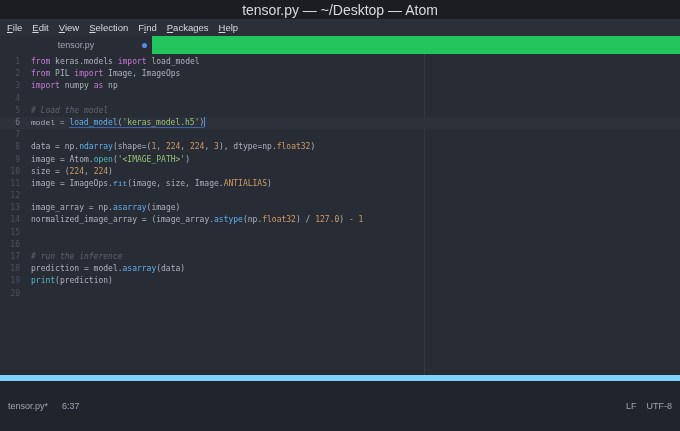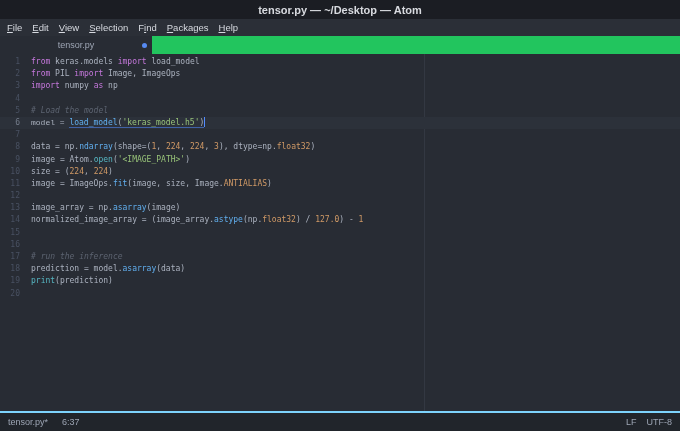--- a/index.html
+++ b/index.html
@@ -1,41 +1,41 @@
 <!DOCTYPE html>
 <html><head>
 <meta charset="utf-8">
 <style>
   html,body{margin:0;padding:0}
   body{width:680px;height:431px;overflow:hidden;background:#282c34}
   .window{display:flex;flex-direction:column;width:680px;height:431px;font-family:"Liberation Sans",sans-serif}
 
   .titlebar{height:19px;flex:none;background:#1b1d23;display:flex;align-items:center;justify-content:center}
-  .window-title{font-size:11px;font-weight:bold;color:#d8dadf}
+  .window-title{font-size:14px;font-weight:normal;color:#d8dadf}
 
   .menubar{height:17px;flex:none;background:#2b2f37;display:flex;align-items:center;padding-left:2px}
   .menu-item{font-size:9.5px;color:#d7dae0;padding:0 5px;cursor:default;white-space:nowrap}
   .menu-item .mn{text-decoration:underline}
 
   .tabbar{height:18px;flex:none;background:#22c55e;display:flex}
   .tab{width:152px;background:#282c34;position:relative;display:flex;align-items:center;justify-content:center}
   .tab-label{font-size:9px;color:#9da5b4}
   .tab-dot{position:absolute;right:5px;top:6.5px;width:5px;height:5px;border-radius:50%;background:#568af2}
 
   .editor{flex:1;position:relative;overflow:hidden;font-family:"DejaVu Sans Mono",monospace;padding-top:2px}
   .wrap-guide{position:absolute;left:424px;top:0;bottom:0;width:1px;background:#333842}
   .row{display:flex;height:12.2px;line-height:12.2px;position:relative}
   .row.current{background:#2c313a}
   .num{flex:none;width:20px;text-align:right;font-size:8px;color:#495162}
   .row.current .num{color:#747c8b}
   .txt{margin-left:11px;white-space:pre;font-size:8px;color:#abb2bf}
   .uline{box-shadow:0 1px 0 rgba(82,139,255,0.55)}
   .cursor{display:inline-block;width:1px;height:10px;margin-bottom:-2px;background:#528bff}
 
-  .statusbar{height:18px;flex:none;background:#21252b;border-top:2px solid #7dd3fc;display:flex;align-items:center;font-size:9px;color:#9da5b4;padding:0 8px}
+  .statusbar{height:18px;flex:none;background:#21252b;border-top:6px solid #7dd3fc;display:flex;align-items:center;font-size:9px;color:#9da5b4;padding:16px 8px}
   .status-left{display:flex;gap:14px}
   .status-right{margin-left:auto;display:flex;gap:10px}
 </style>
 </head>
 <body>
 
 <div class="window">
 
   <div class="titlebar">
     <div class="window-title">tensor.py — ~/Desktop — Atom</div>
@@ -96,21 +96,21 @@
         <div class="row">
           <div class="num">9</div>
           <div class="txt"><span style="color: rgb(171, 178, 191);">image = Atom.</span><span style="color: rgb(86, 182, 194);">open</span><span style="color: rgb(171, 178, 191);">(</span><span style="color: rgb(152, 195, 121);">'&lt;IMAGE_PATH&gt;'</span><span style="color: rgb(171, 178, 191);">)</span></div>
         </div>
         <div class="row">
           <div class="num">10</div>
           <div class="txt"><span style="color: rgb(171, 178, 191);">size = (</span><span style="color: rgb(209, 154, 102);">224</span><span style="color: rgb(171, 178, 191);">, </span><span style="color: rgb(209, 154, 102);">224</span><span style="color: rgb(171, 178, 191);">)</span></div>
         </div>
         <div class="row">
           <div class="num">11</div>
-          <div class="txt"><span style="color: rgb(171, 178, 191);">image = ImageOps.</span><span style="color: rgb(97, 175, 239);">fit</span><span style="color: rgb(171, 178, 191);">(image, size, Image.</span><span style="color: rgb(209, 154, 102);">ANTIALIAS</span><span style="color: rgb(171, 178, 191);">)</span></div>
+          <div class="txt"><span style="color: rgb(171, 178, 191);">image = ImageOps.</span><span style="color: rgb(97, 175, 239); font-family: Liberation Mono, monospace;">fit</span><span style="color: rgb(171, 178, 191);">(image, size, Image.</span><span style="color: rgb(209, 154, 102);">ANTIALIAS</span><span style="color: rgb(171, 178, 191);">)</span></div>
         </div>
         <div class="row">
           <div class="num">12</div>
           <div class="txt"></div>
         </div>
         <div class="row">
           <div class="num">13</div>
           <div class="txt"><span style="color: rgb(171, 178, 191);">image_array = np.</span><span style="color: rgb(97, 175, 239);">asarray</span><span style="color: rgb(171, 178, 191);">(image)</span></div>
         </div>
         <div class="row">

